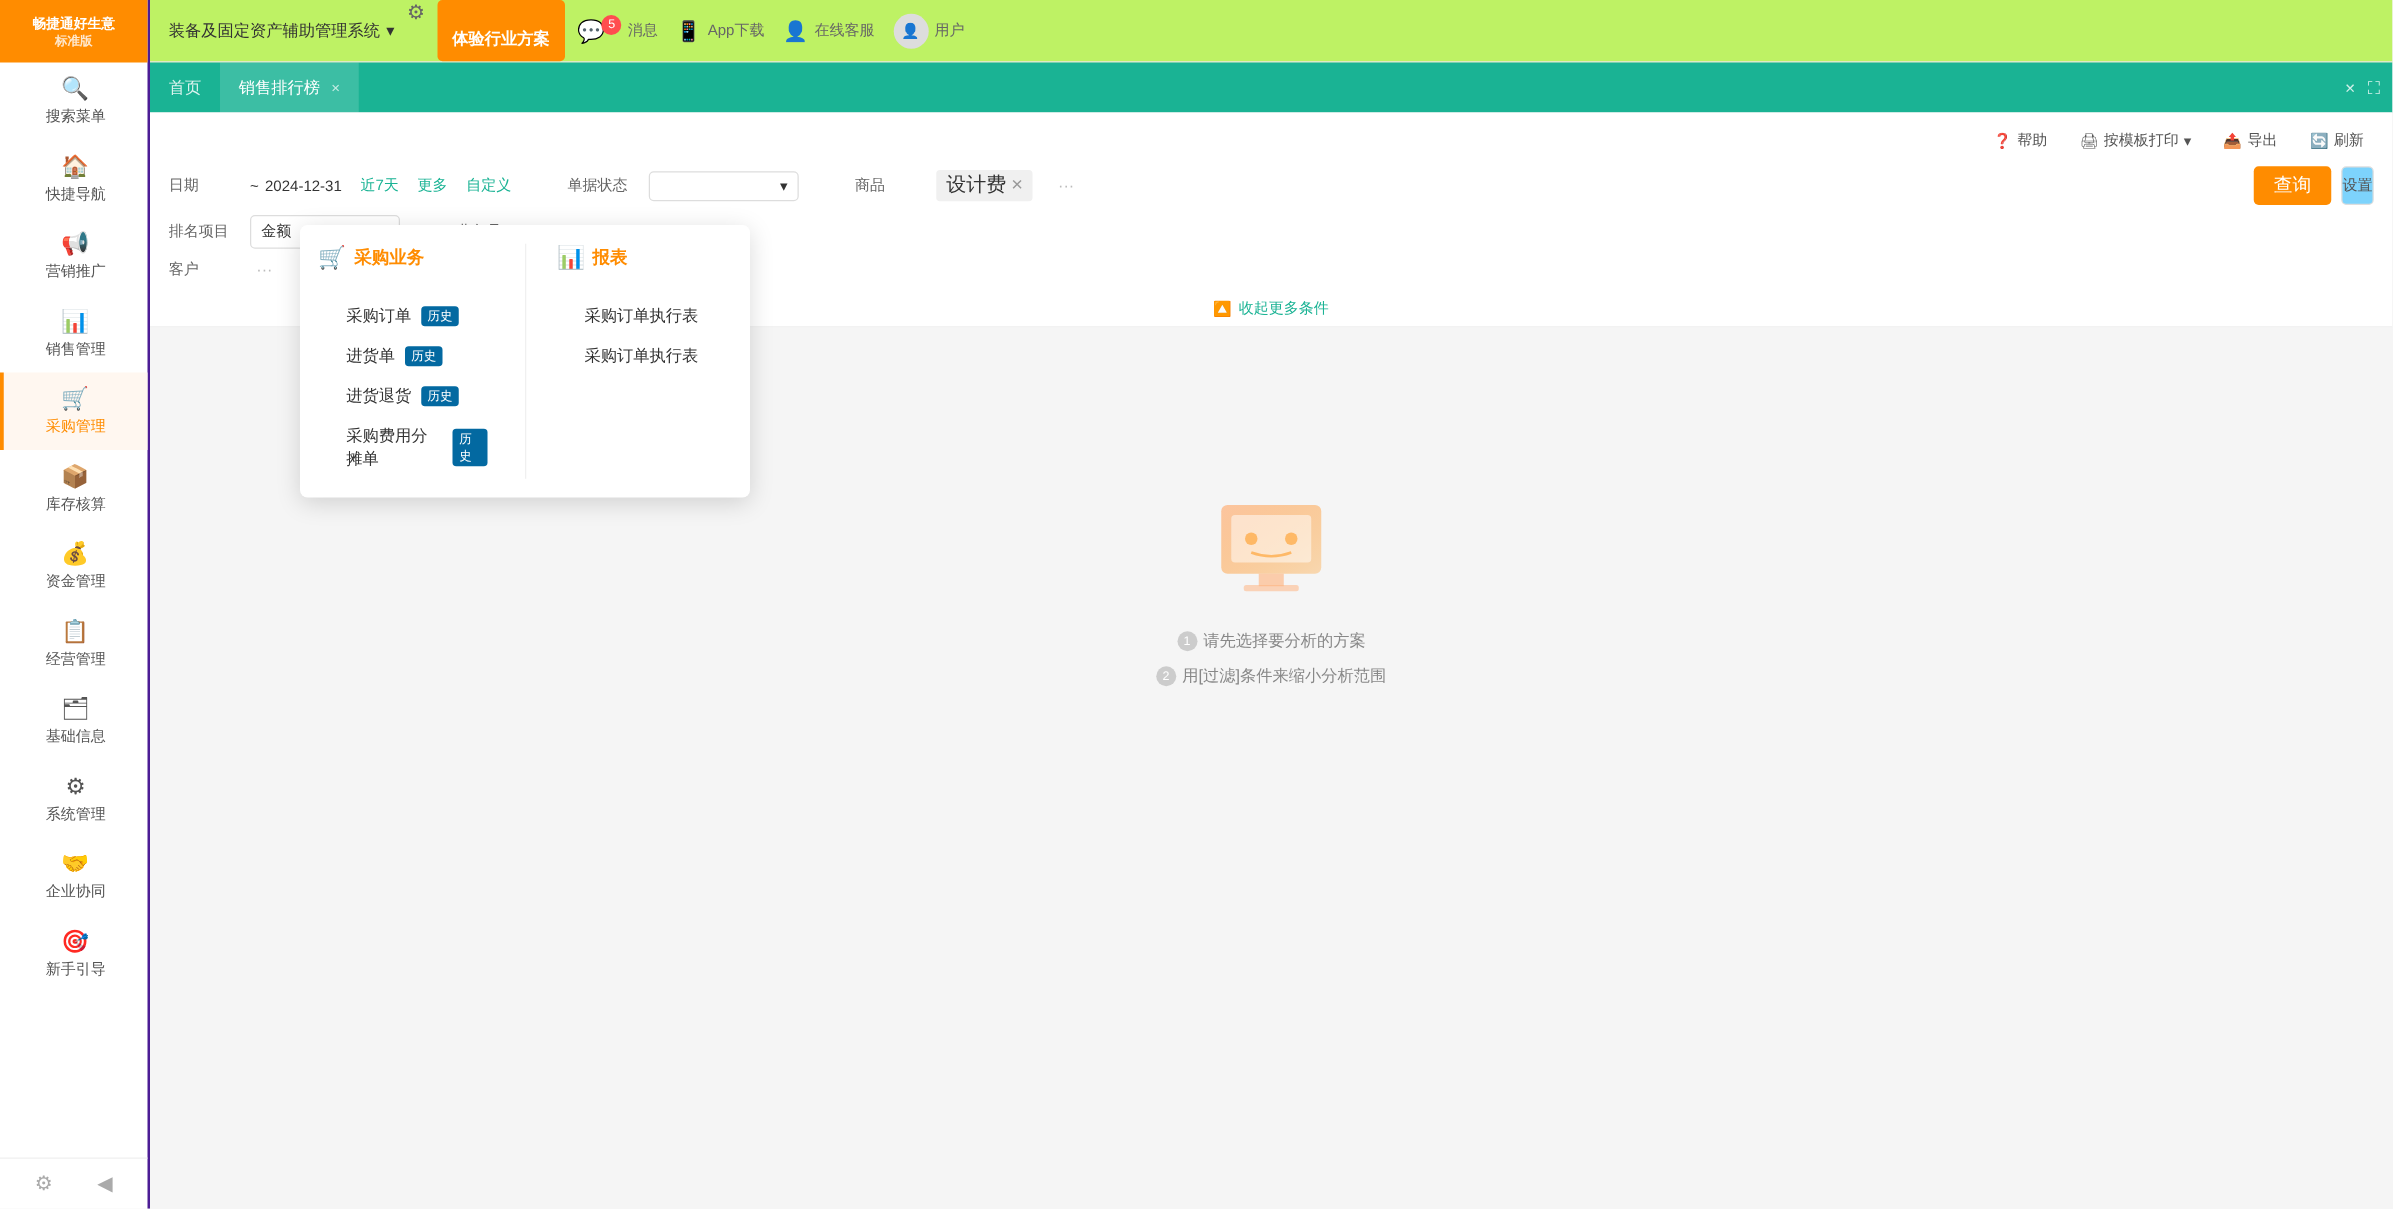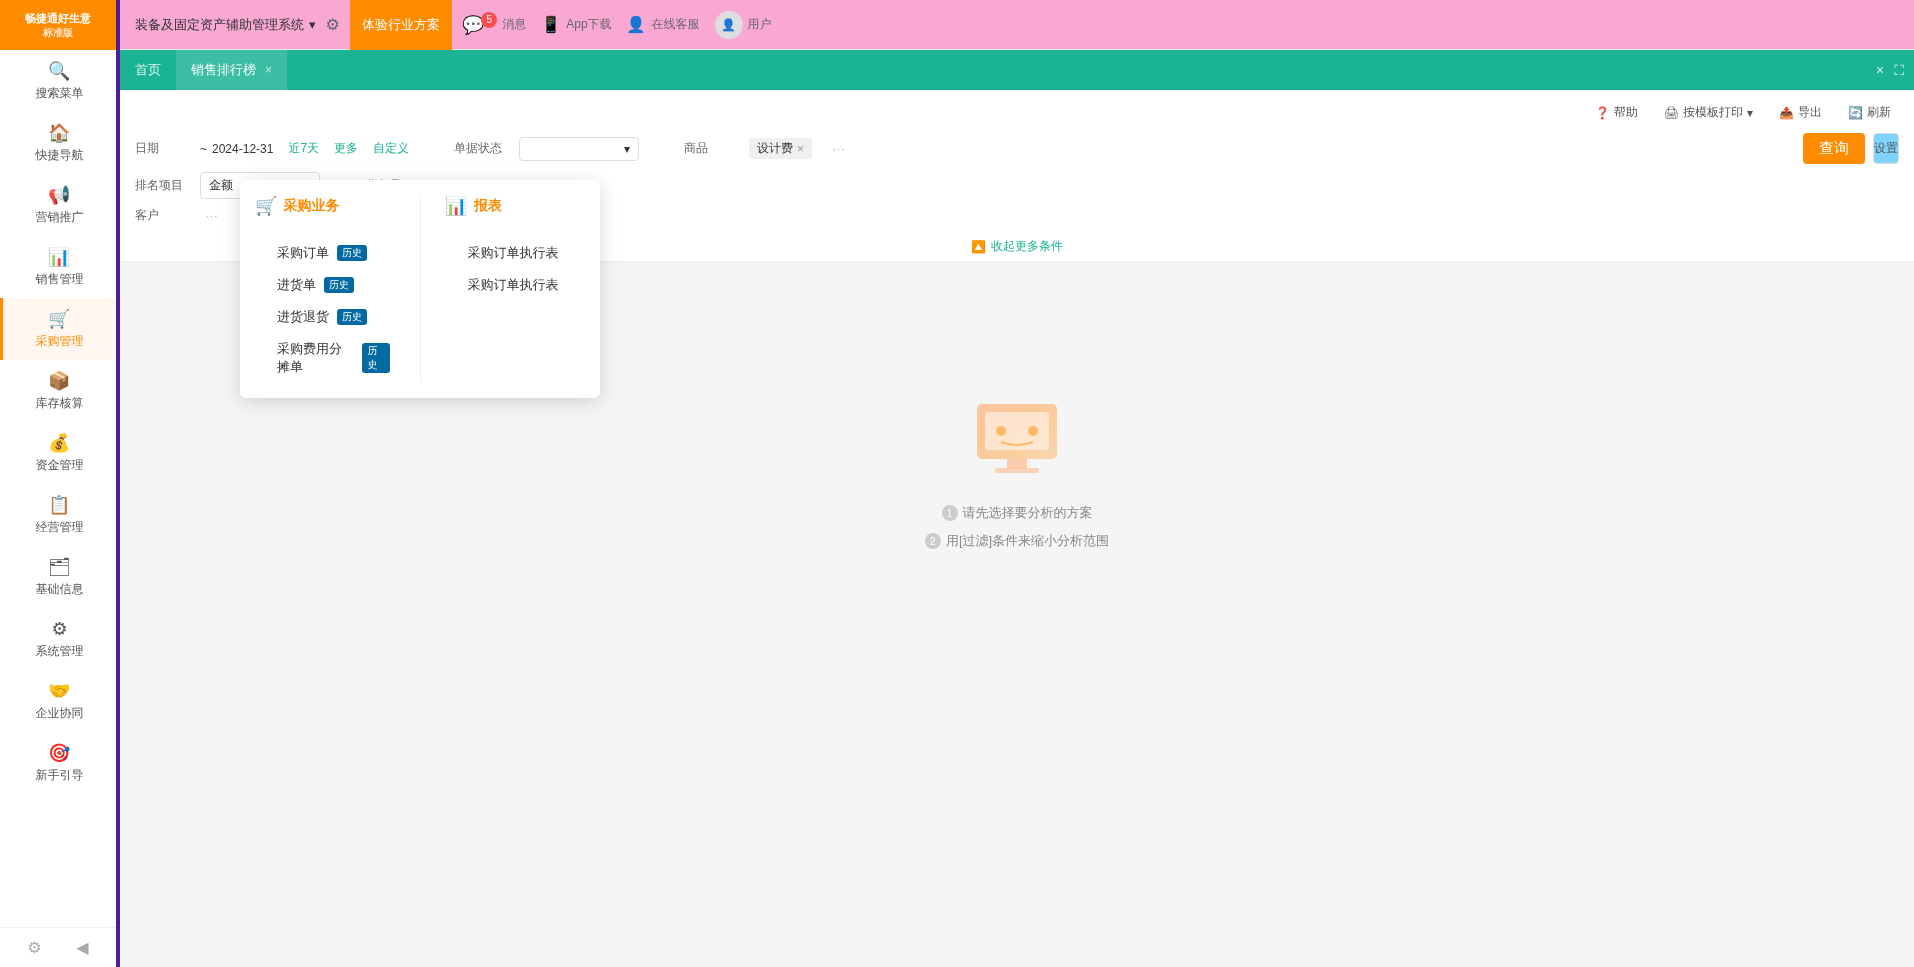--- a/index.html
+++ b/index.html
@@ -5,21 +5,21 @@
     * { box-sizing: border-box; margin: 0; padding: 0; }
     body { font-family: "Microsoft YaHei", "PingFang SC", sans-serif; font-size: 13px; background: #f5f5f5; height: 967px; overflow: hidden; display: flex; }
 
     
     .sidebar {
       width: 120px;
       background: #fff;
       height: 100%;
       display: flex;
       flex-direction: column;
-      border-right: 4px solid #4c1d95;
+      border-right: 2px solid #4c1d95;
       position: relative;
       z-index: 10;
     }
     .sidebar-logo {
       background: #ff8c00;
       height: 50px;
       display: flex;
       align-items: center;
       justify-content: center;
       color: white;
@@ -57,38 +57,38 @@
       flex: 1;
       display: flex;
       flex-direction: column;
       height: 100%;
       overflow: hidden;
     }
 
     
     .topbar {
       height: 50px;
-      background: #f9a8d4;
+      background: #bef264;
       border-bottom: 1px solid #e8e8e8;
       display: flex;
-      align-items: center;
       padding: 0 15px;
       gap: 10px;
     }
     .topbar-actions { display: flex; align-items: center; gap: 15px; }
     .topbar-icon-group { display: flex; align-items: center; gap: 5px; color: #666; font-size: 12px; cursor: pointer; }
     .badge { background: #ff4d4f; color: white; border-radius: 50%; width: 16px; height: 16px; font-size: 10px; display: flex; align-items: center; justify-content: center; margin-left: -8px; margin-top: -10px; }
     .topbar-btn-industry {
       background: #ff8c00;
       color: white;
       border: none;
       border-radius: 4px;
       padding: 22px 12px;
       cursor: pointer;
       font-size: 13px;
+      font-weight: bold;
     }
     .topbar-settings { color: #666; cursor: pointer; font-size: 16px; }
     .topbar-dropdown { display: flex; align-items: center; gap: 5px; color: #333; font-size: 13px; cursor: pointer; }
     .avatar { width: 28px; height: 28px; border-radius: 50%; background: #ddd; display: flex; align-items: center; justify-content: center; color: #666; font-size: 12px; }
 
     
     .tabbar {
       height: 40px;
       background: #1ab394;
       display: flex;
@@ -123,21 +123,21 @@
       align-items: center;
       gap: 15px;
       margin-bottom: 8px;
     }
     .filter-row:last-child { margin-bottom: 0; }
     .filter-label { color: #666; font-size: 12px; min-width: 50px; }
     .filter-tag {
       background: #f0f0f0;
       border-radius: 3px;
       padding: 2px 8px;
-      font-size: 12px;
+      font-size: 16px;
       color: #333;
       display: flex;
       align-items: center;
       gap: 4px;
     }
     .filter-tag-close { color: #999; cursor: pointer; }
     .filter-select {
       border: 1px solid #ddd;
       border-radius: 4px;
       padding: 4px 8px;

